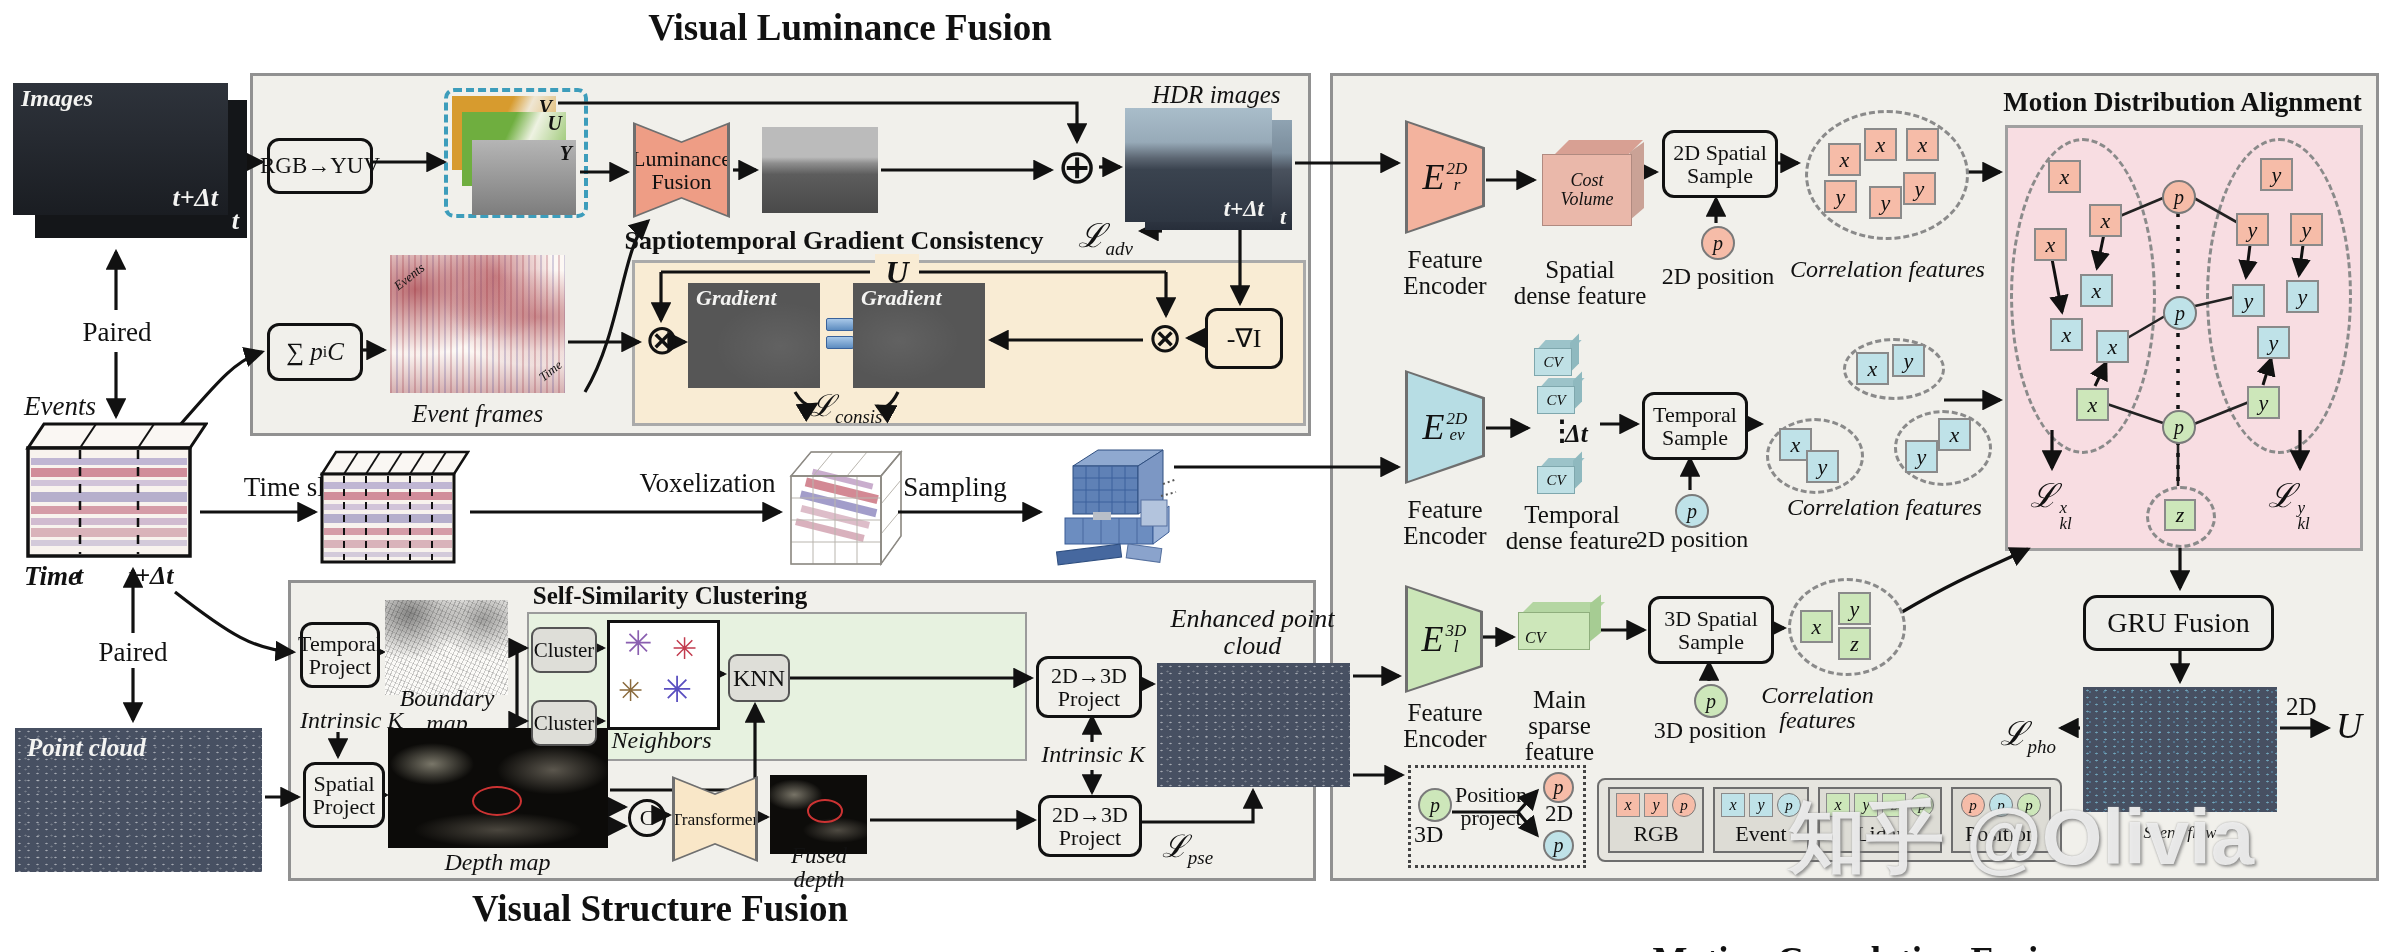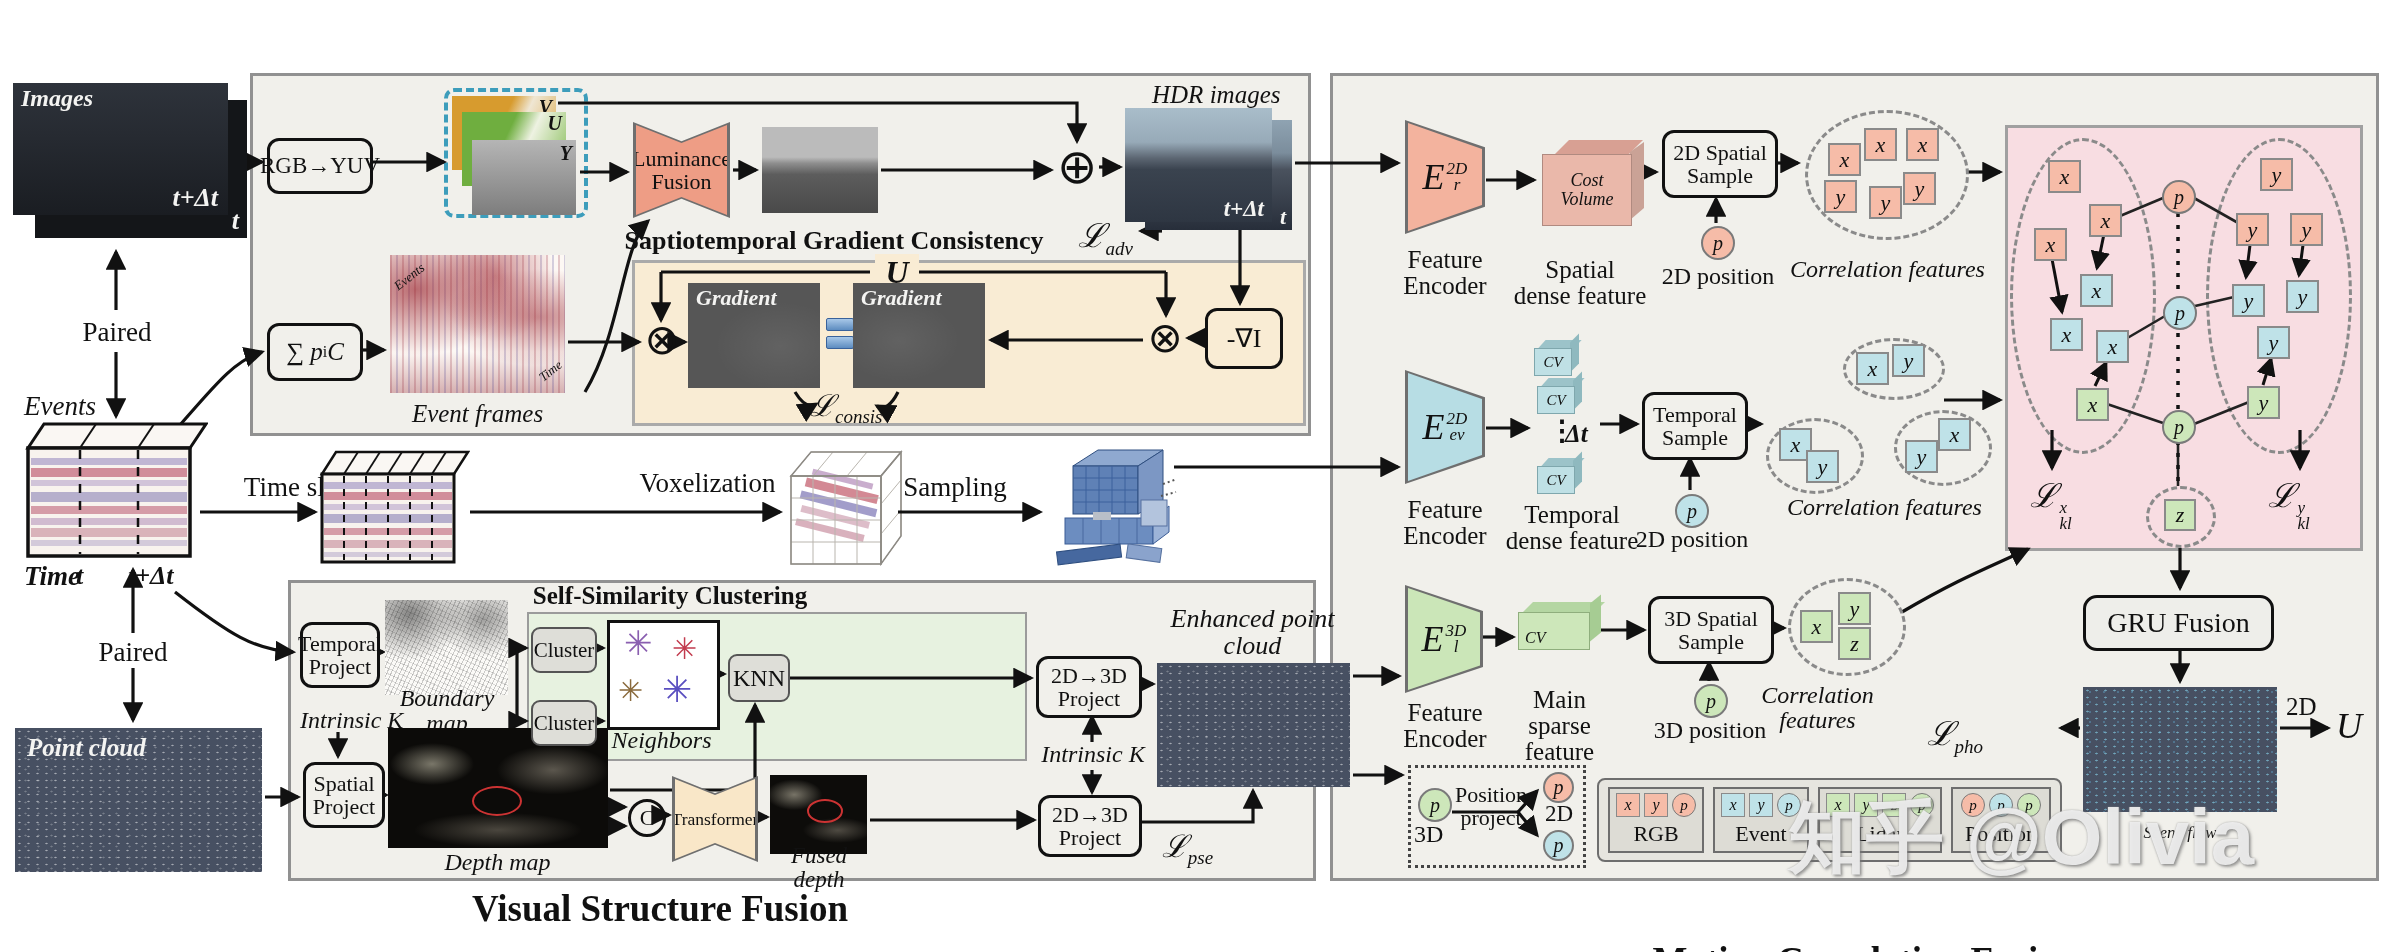--- a/index.html
+++ b/index.html
@@ -155,22 +155,24 @@
       <line x1="2194" y1="198" x2="2240" y2="224"></line>
       <line x1="2165" y1="316" x2="2124" y2="340"></line>
       <line x1="2195" y1="306" x2="2234" y2="297"></line>
       <line x1="2163" y1="423" x2="2107" y2="404"></line>
       <line x1="2194" y1="424" x2="2249" y2="402"></line>
       <line x1="2178" y1="443" x2="2178" y2="486"></line>
     </g>
     <line x1="2178" y1="213" x2="2178" y2="487" stroke="#111" stroke-width="3.5" stroke-dasharray="4,8"></line>
   </svg>
 
+  <div class="a ctr bd lbl" style="left:560px;top:6px;width:580px;height:44px;font-size:37px;">Visual Luminance Fusion</div>
   <div class="a ctr bd lbl" style="left:380px;top:886px;width:560px;height:46px;font-size:37px;">Visual Structure Fusion</div>
   <div class="a ctr bd lbl" style="left:1580px;top:938px;width:570px;height:46px;font-size:37px;">Motion Correlation Fusion</div>
+  <div class="a ctr bd lbl" style="left:1995px;top:86px;width:375px;height:32px;font-size:27px;">Motion Distribution Alignment</div>
   <div class="a ctr bd lbl z10" style="left:588px;top:226px;width:492px;height:30px;font-size:26px;">Saptiotemporal Gradient Consistency</div>
   <div class="a ctr bd lbl z10" style="left:520px;top:582px;width:300px;height:28px;font-size:25px;">Self-Similarity Clustering</div>
 
   <div class="a z10" style="left:35px;top:100px;width:212px;height:138px;background:#141619;">
     <span class="a it bd wh" style="right:8px;bottom:2px;font-size:26px;">t</span>
   </div>
   <div class="a z10" style="left:13px;top:83px;width:215px;height:132px;background:linear-gradient(180deg,#2e333b 0%,#262a31 42%,#1a1d22 100%);">
     <span class="a it bd wh" style="left:8px;top:2px;font-size:24px;">Images</span>
     <span class="a it bd wh" style="right:10px;bottom:2px;font-size:26px;">t+Δt</span>
   </div>
@@ -559,21 +561,21 @@
   <div class="a loss z10" style="left:2268px;top:472px;">
     <span>ℒ</span><span class="ss" style="vertical-align:-6px;">
         <span>y</span>
         <span>kl</span>
       </span>
   </div>
 
   <div class="a ctr z10" style="left:2083px;top:595px;width:185px;height:50px;font-size:28px;border:3px solid #111;border-radius:14px;background:#eeeeea;">GRU Fusion</div>
   <div class="a img speckC z10" style="left:2083px;top:687px;width:194px;height:125px;"></div>
   <div class="a ctr it lbl z10" style="left:2110px;top:820px;width:140px;height:26px;font-size:17px;">Scene flow</div>
-  <div class="a loss z10" style="left:1927px;top:710px;">
+  <div class="a loss z10" style="left:2000px;top:710px;">
     <span>ℒ</span><sub>pho</sub>
   </div>
   <div class="a lbl z10" style="left:2286px;top:694px;font-size:25px;">2D</div>
   <div class="a it lbl z10" style="left:2336px;top:708px;font-size:36px;">U</div>
 
   <div class="a z10" style="left:1408px;top:765px;width:172px;height:97px;border:3px dotted #444;"></div>
   <div class="a pcirc grn z10" style="left:1418px;top:788px;">p</div>
   <div class="a lbl z10" style="left:1414px;top:822px;font-size:24px;">3D</div>
   <div class="a ctr lbl z10" style="left:1452px;top:780px;width:78px;height:52px;font-size:22px;flex-direction:column;">
     <span>Position</span>

